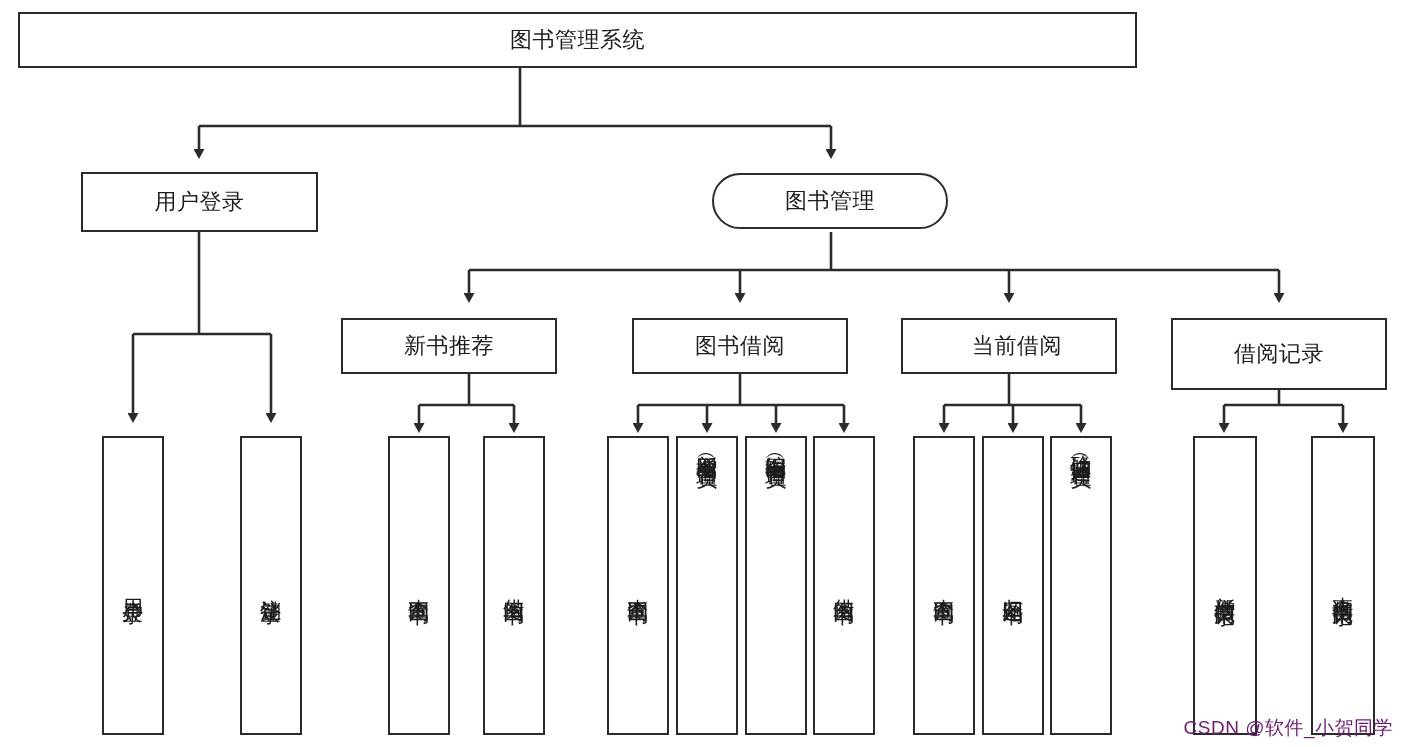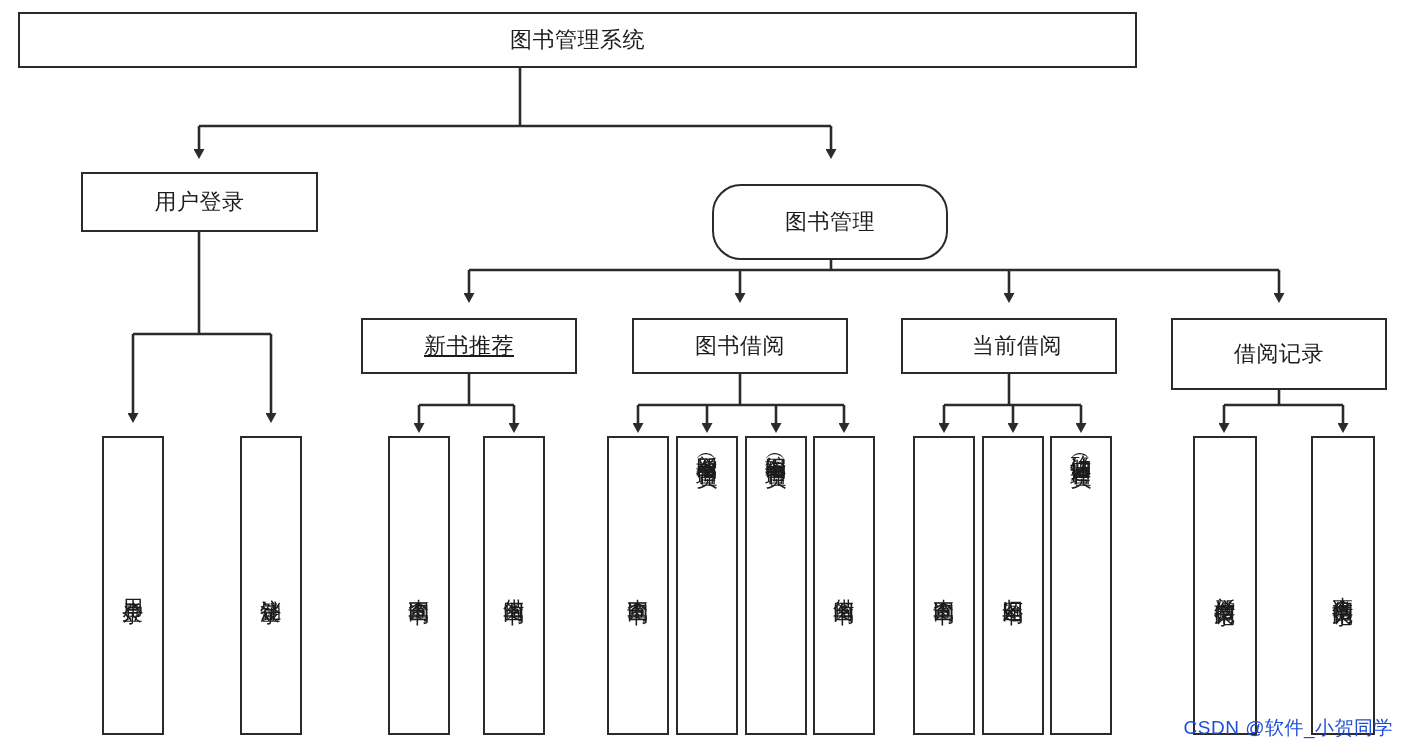--- a/index.html
+++ b/index.html
@@ -62,21 +62,21 @@
     justify-content: flex-start;
   }
   .node.leaf.centered .node-label {
     justify-content: center;
   }
   .watermark {
     position: absolute;
     right: 12px;
     bottom: 6px;
     font-size: 19px;
-    color: #1d4ed8;
+    color: #701a75;
     letter-spacing: 0.5px;
     z-index: 5;
     white-space: nowrap;
     font-family: "Liberation Sans", "DejaVu Sans", sans-serif;
   }
 </style>
 </head>
 <body>
 
 <div id="canvas">
@@ -132,25 +132,25 @@
   </svg>
 
   <div class="node" style="left:18px; top:12px; width:1119px; height:56px;">
     <span class="node-label">图书管理系统</span>
   </div>
 
   <div class="node" style="left:81px; top:172px; width:237px; height:60px;">
     <span class="node-label">用户登录</span>
   </div>
 
-  <div class="node" style="left:712px; top:184px; width:236px; height:76px;border-radius:29px;">
+  <div class="node" style="left:712px; top:173px; width:236px; height:56px;border-radius:29px;">
     <span class="node-label">图书管理</span>
   </div>
 
-  <div class="node" style="left:361px; top:318px; width:216px; height:56px;text-decoration:underline;">
+  <div class="node" style="left:341px; top:318px; width:216px; height:56px;">
     <span class="node-label">新书推荐</span>
   </div>
 
   <div class="node" style="left:632px; top:318px; width:216px; height:56px;">
     <span class="node-label">图书借阅</span>
   </div>
 
   <div class="node" style="left:901px; top:318px; width:216px; height:56px;padding-left:16px;">
     <span class="node-label">当前借阅</span>
   </div>

